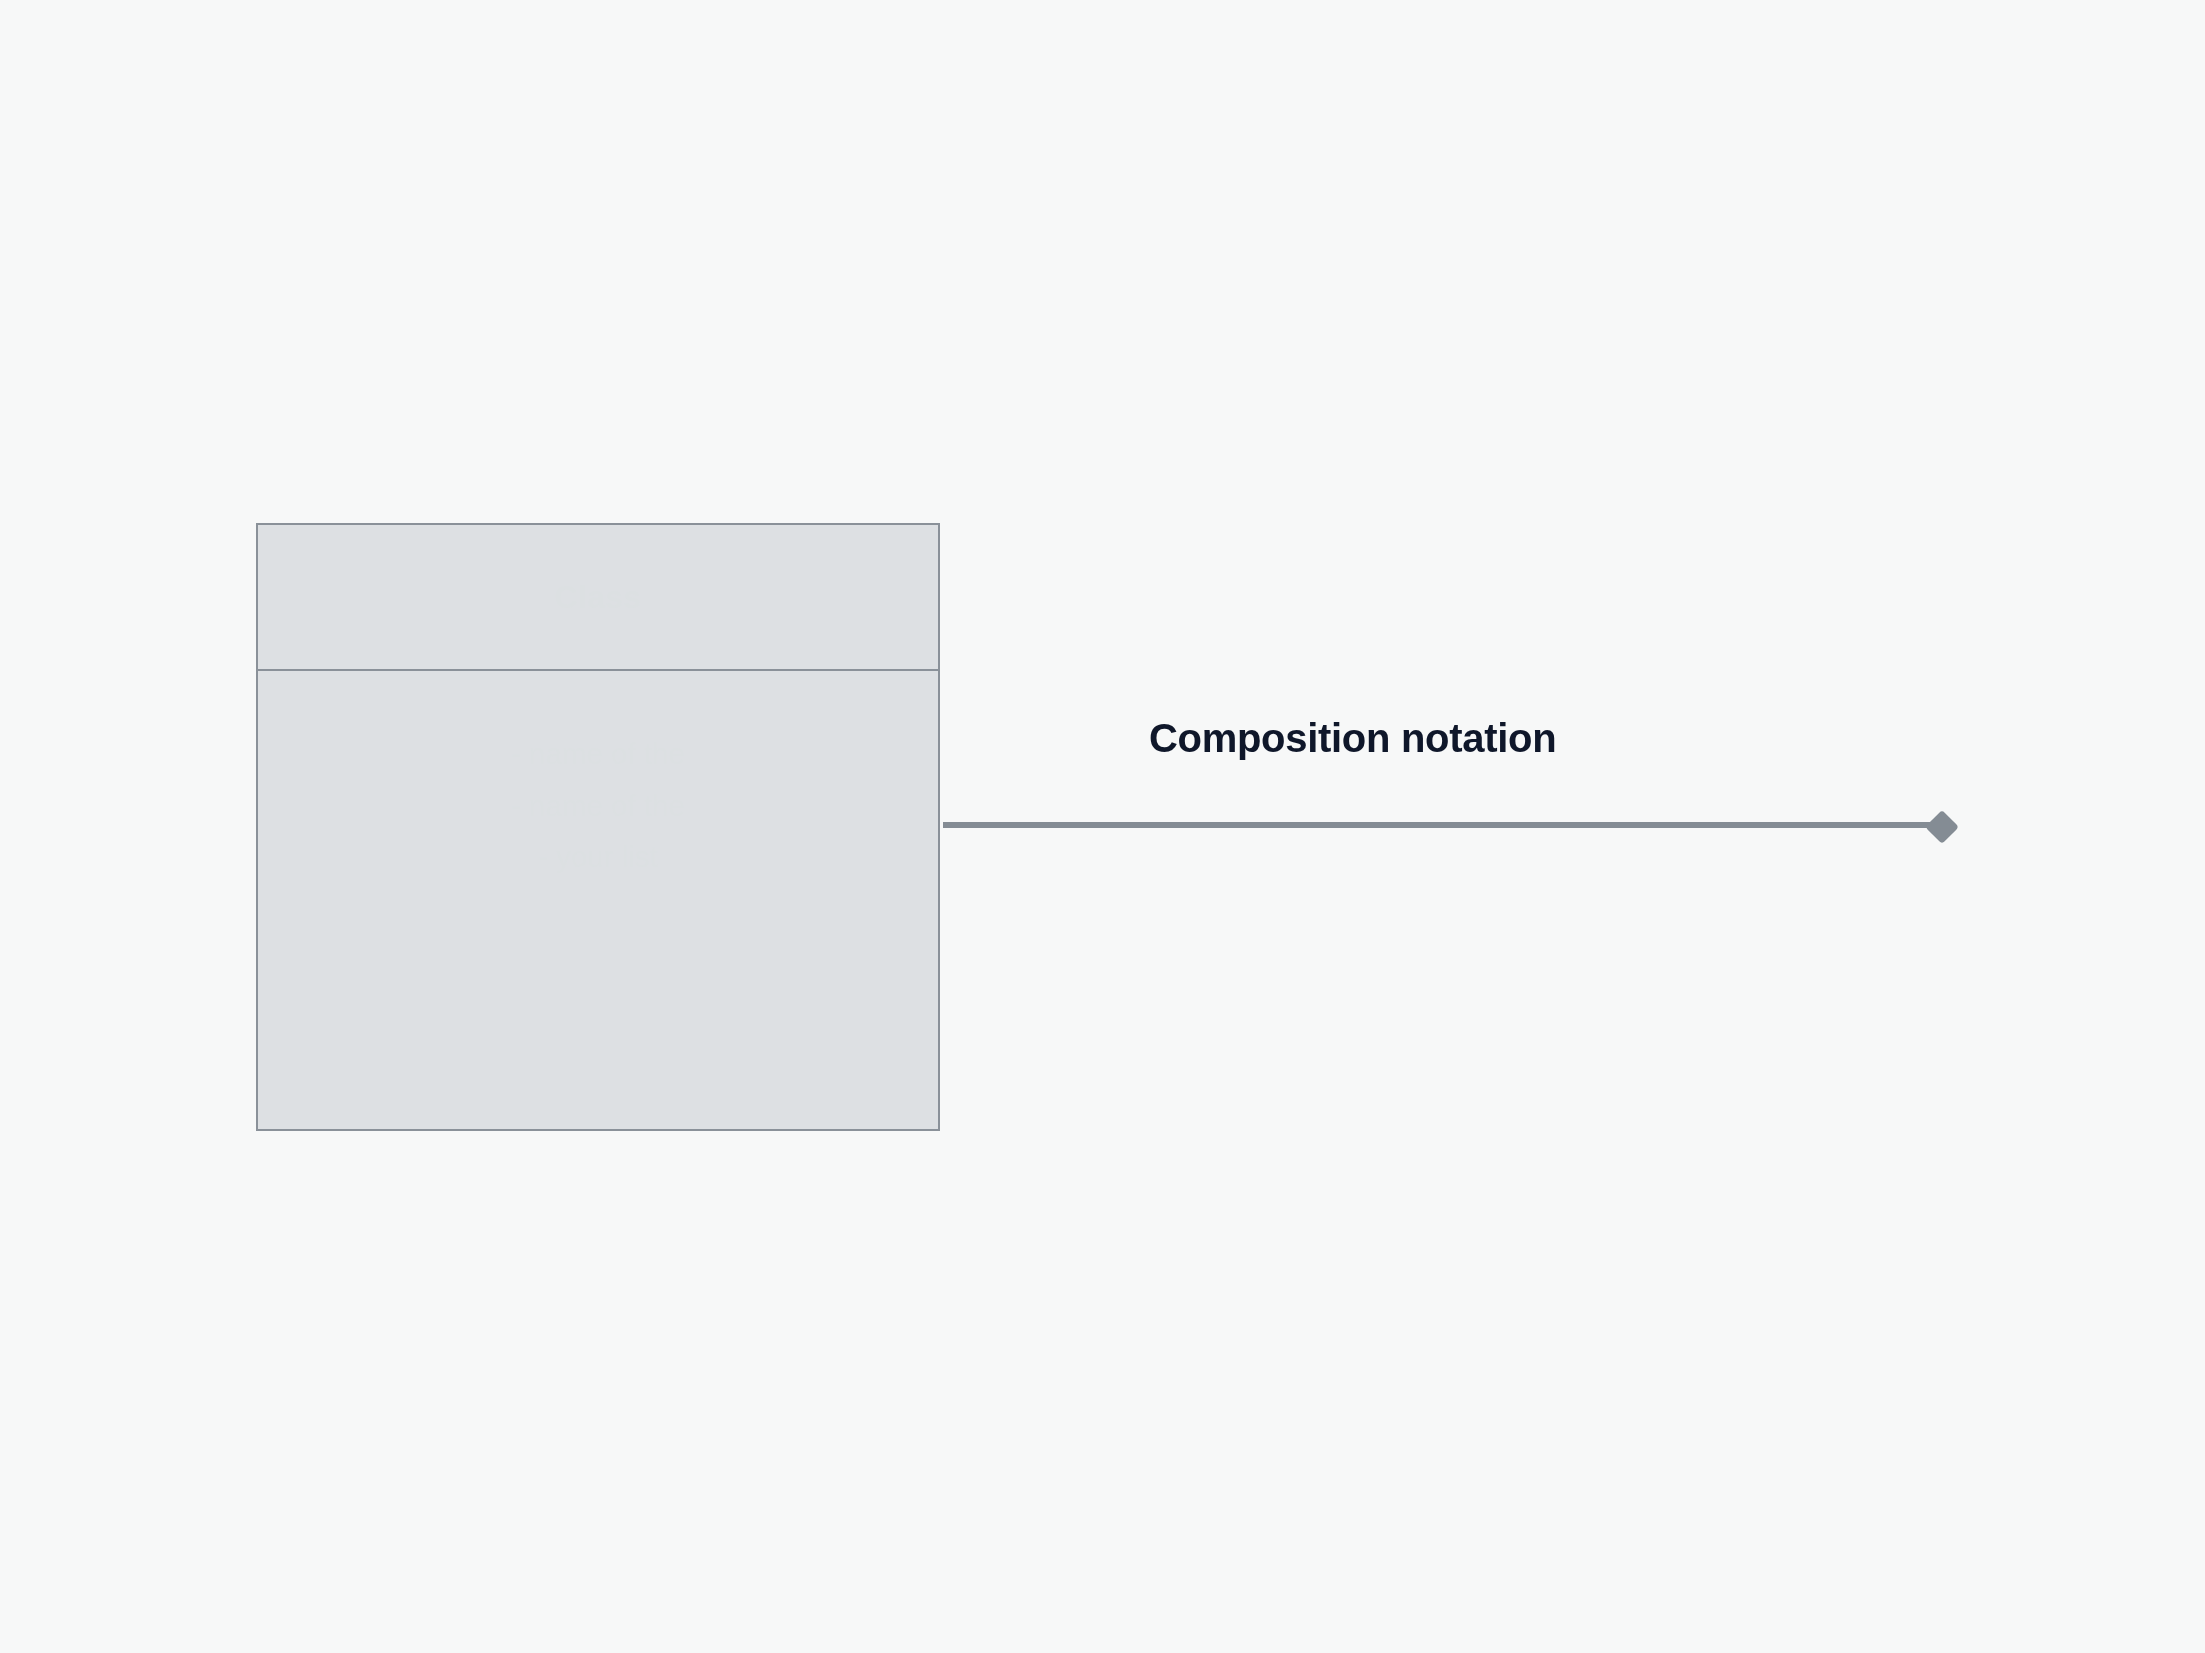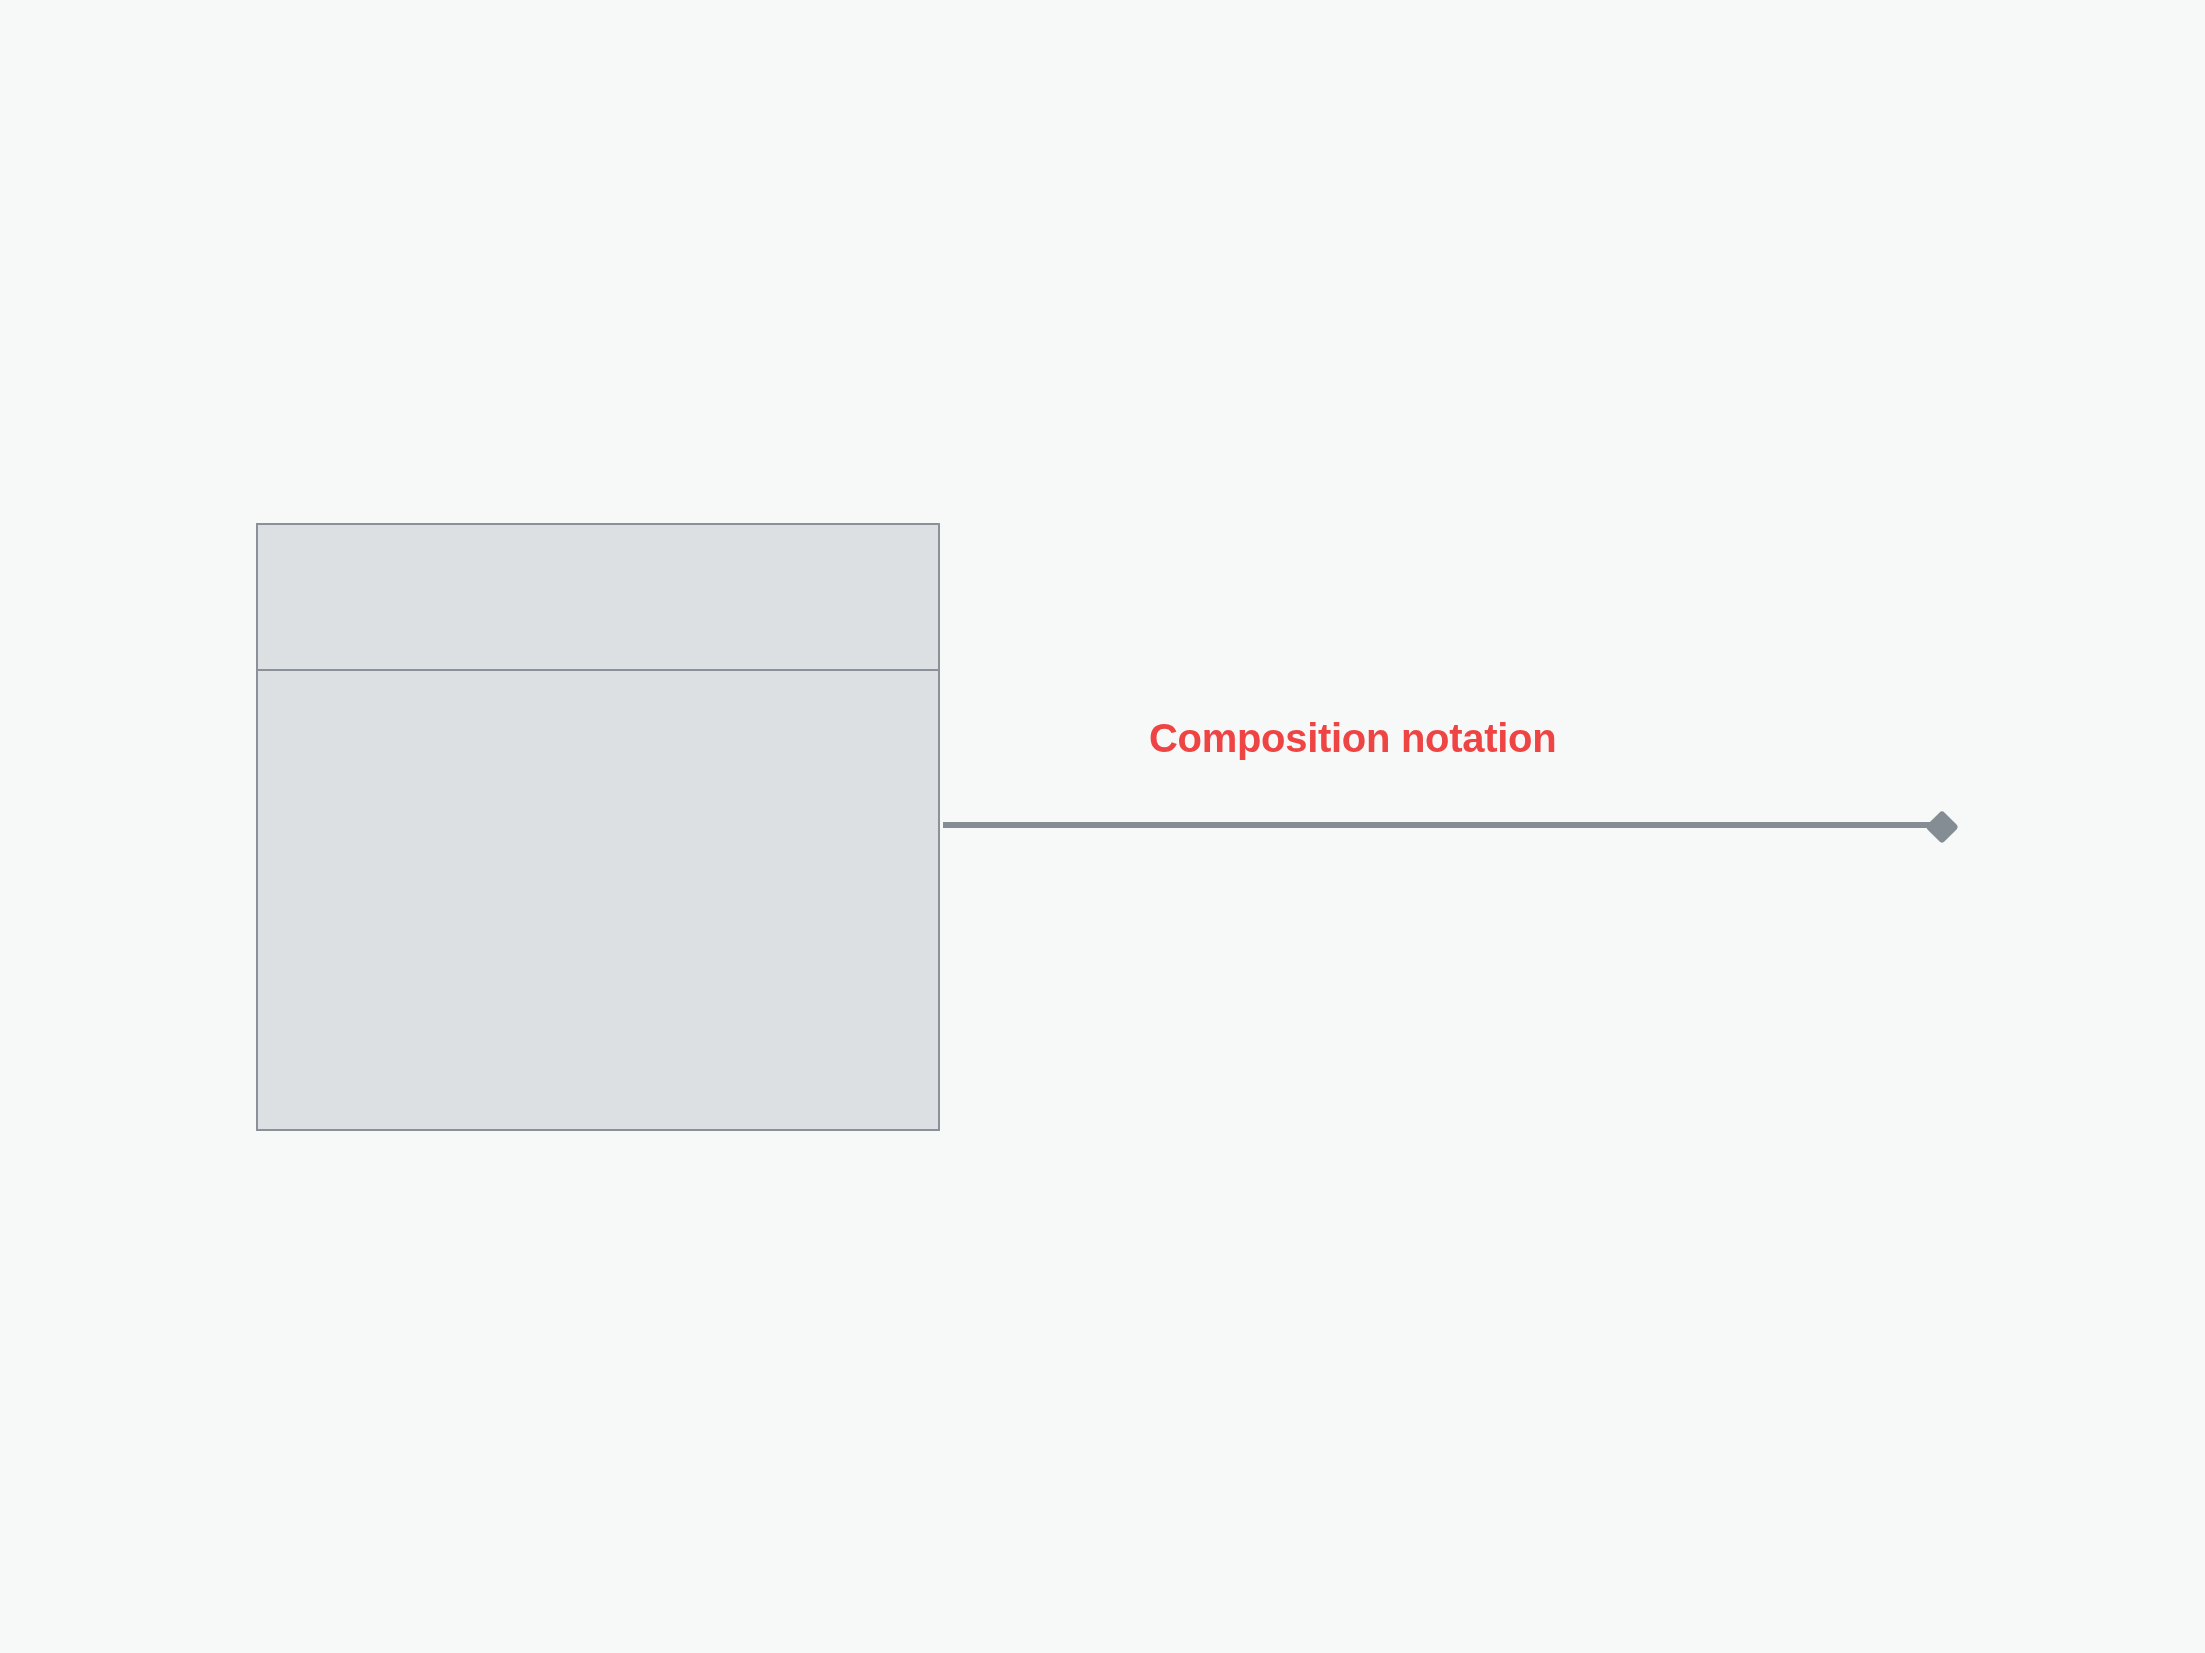--- a/index.html
+++ b/index.html
@@ -99,21 +99,21 @@
     border-radius: 3.8px;
   }
 
   
   .connector-label {
     position: absolute;
     left: 1149px;
     top: 716px;
     font-size: 40px;
     font-weight: bold;
-    color: #ef4444;
+    color: #0f172a;
     letter-spacing: -0.3px;
     white-space: nowrap;
   }
 </style>
 </head>
 <body>
 
 <div id="canvas">
 
   <div class="uml-class">

